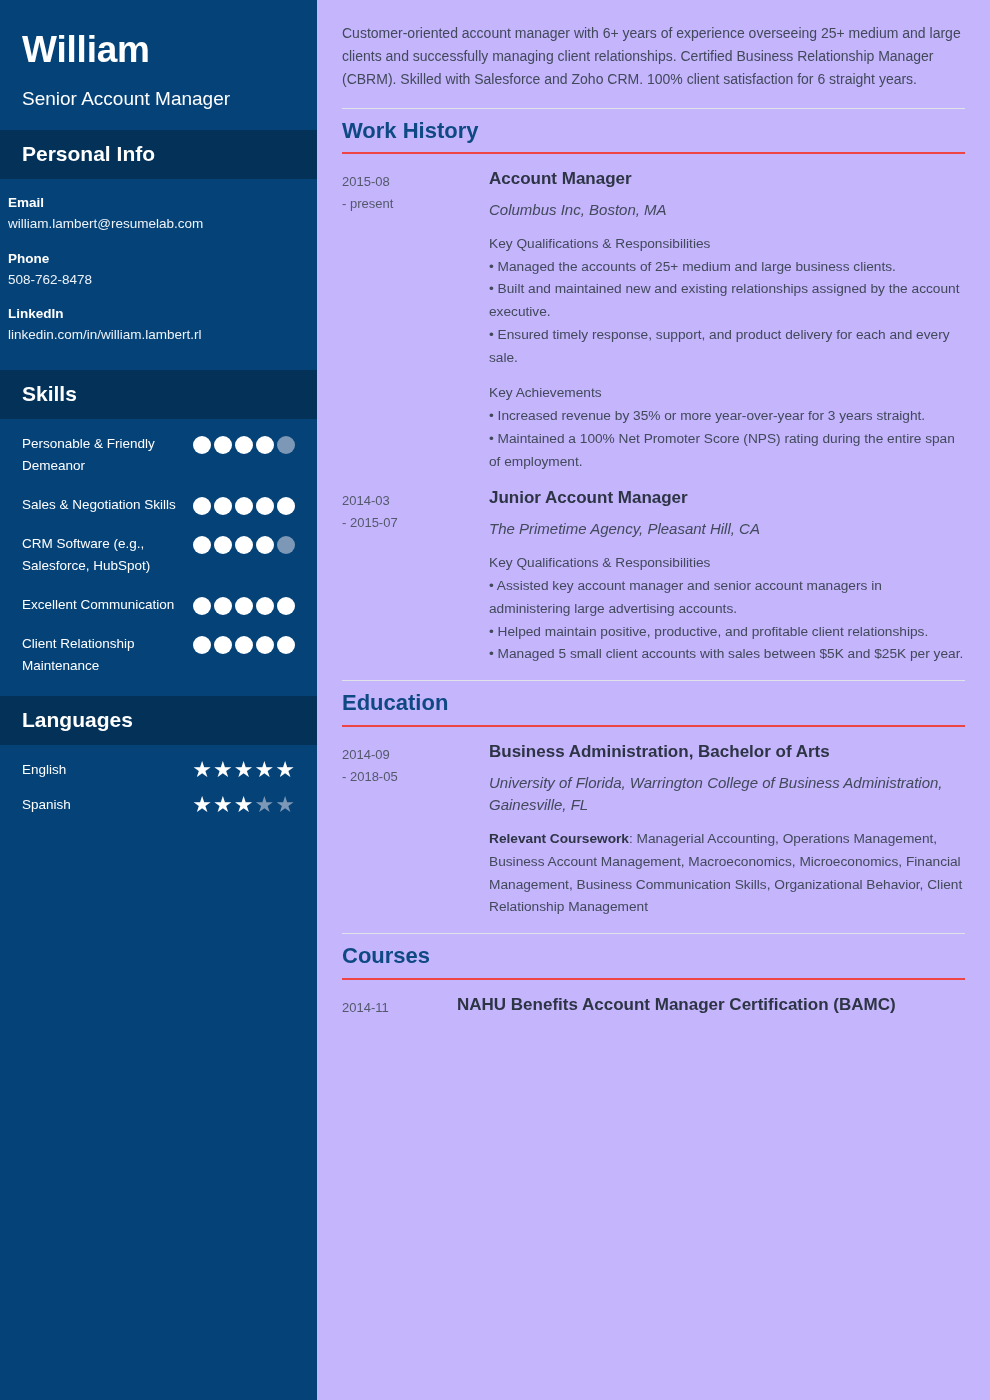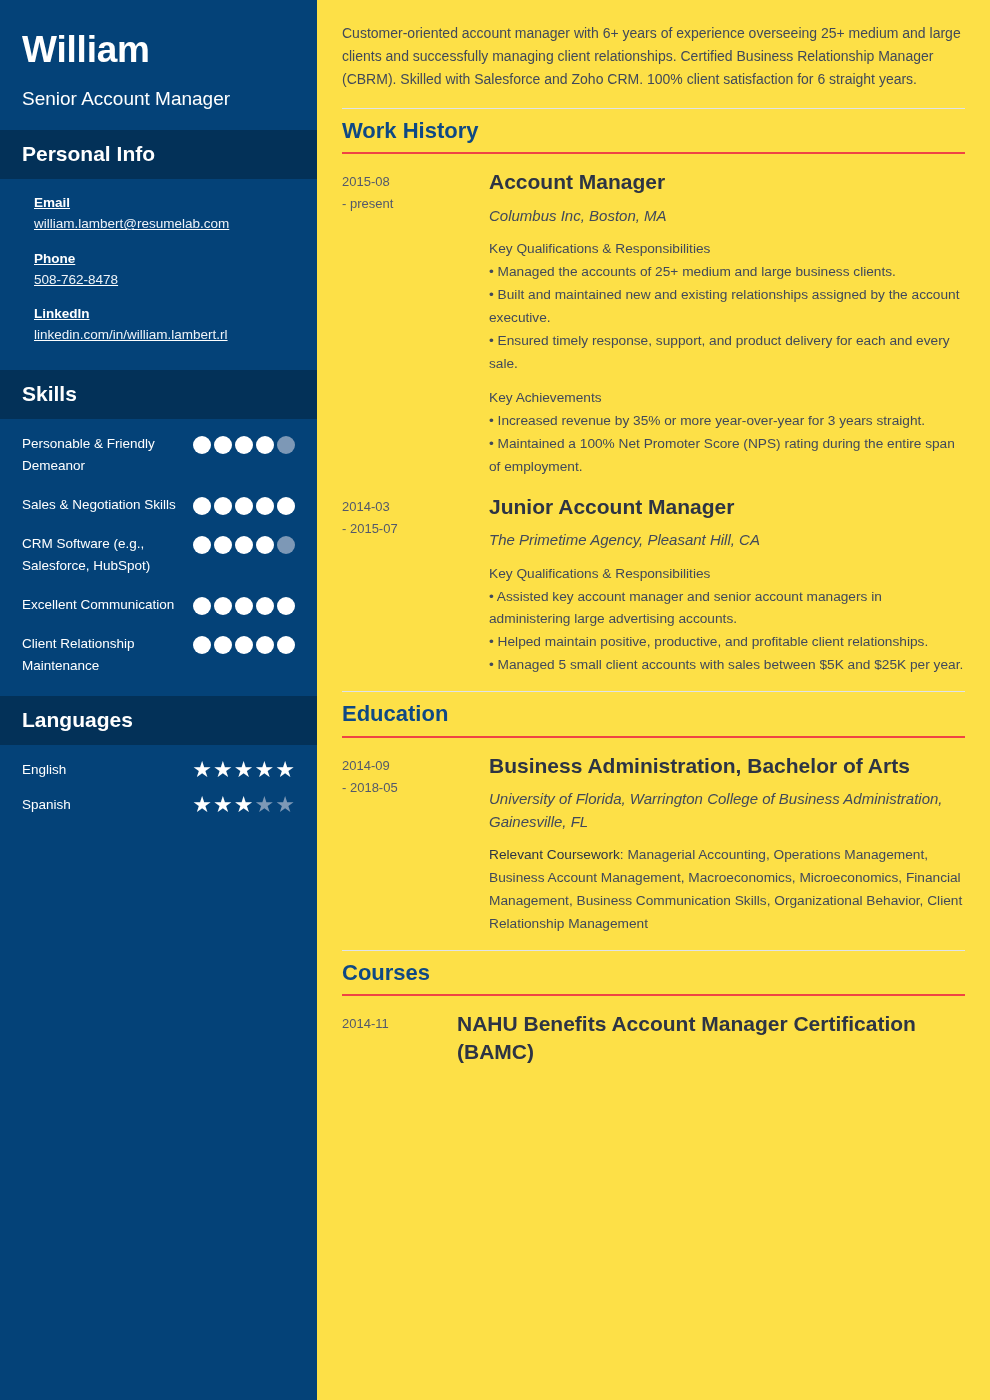--- a/index.html
+++ b/index.html
@@ -8,21 +8,21 @@
     width: 990px;
     height: 1400px;
     background: #ffffff;
     font-family: "Liberation Sans", sans-serif;
   }
 
   .page {
     position: relative;
     width: 990px;
     height: 1400px;
-    background: #fde047;
+    background: #c4b5fd;
     display: flex;
     align-items: stretch;
   }
 
   
   .sidebar {
     width: 317px;
     flex: 0 0 317px;
     background: #044278;
     color: #ffffff;
@@ -50,22 +50,21 @@
   .side-section-header {
     background: #033158;
     padding: 11px 22px 12px 22px;
     font-size: 21px;
     font-weight: bold;
     color: #ffffff;
     line-height: 1.25;
   }
 
   .side-body {
-    padding: 14px 22px 10px 34px;
-    text-decoration: underline;
+    padding: 14px 22px 10px 8px;
   }
 
   .contact-item { margin-bottom: 14px; }
   .contact-label {
     font-size: 13.5px;
     font-weight: bold;
     color: #ffffff;
     line-height: 1.5;
     margin-bottom: 1px;
   }
@@ -169,21 +168,21 @@
     font-size: 13px;
     color: #53596b;
     line-height: 1.68;
     padding-top: 3px;
   }
   .entry-body {
     flex: 1 1 auto;
     min-width: 0;
   }
   .entry-title {
-    font-size: 21px;
+    font-size: 17px;
     font-weight: bold;
     color: #2d3444;
     line-height: 1.35;
     margin-bottom: 8px;
   }
   .entry-sub {
     font-size: 15px;
     font-style: italic;
     color: #41495a;
     line-height: 1.5;
@@ -199,21 +198,21 @@
   .bullet {
     font-size: 13.7px;
     color: #41495a;
     line-height: 1.67;
   }
   .coursework {
     font-size: 13.7px;
     color: #41495a;
     line-height: 1.67;
   }
-  .coursework b { font-weight: normal; color: #2d3444; margin-top: 36px; }
+  .coursework b { font-weight: bold; color: #2d3444; margin-top: 36px; }
 
   .course-entry {
     display: flex;
     align-items: flex-start;
     margin-bottom: 19px;
   }
   .course-entry .entry-title { margin-bottom: 0; }
 </style>
 </head>
 <body>

